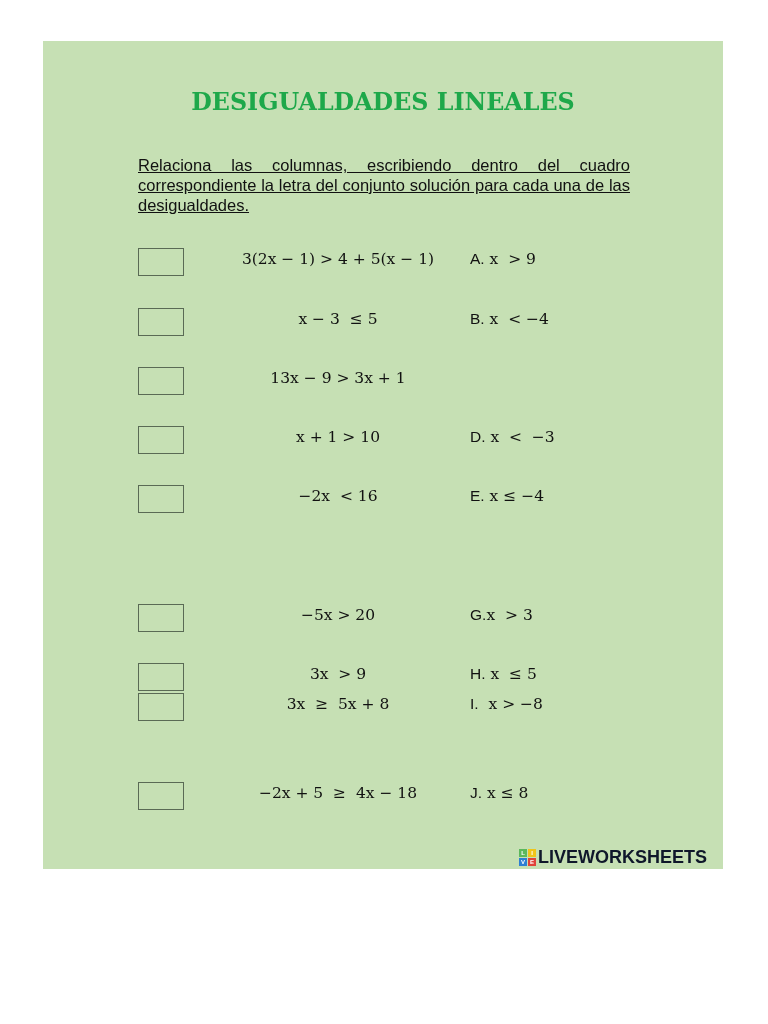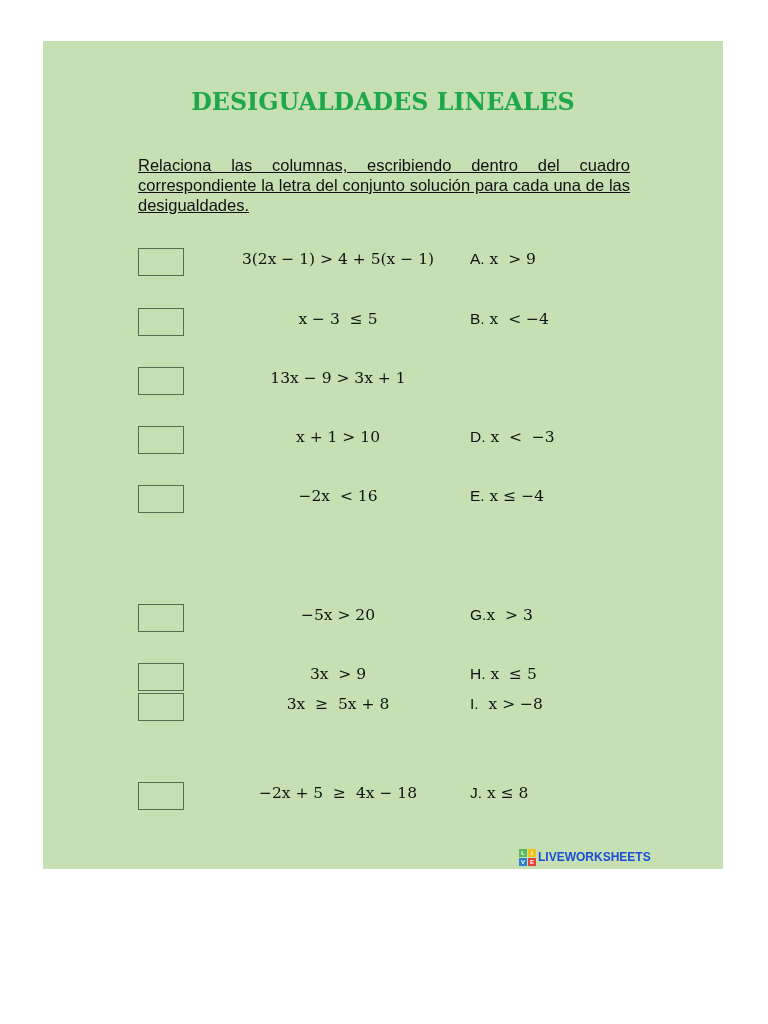--- a/index.html
+++ b/index.html
@@ -110,22 +110,22 @@
       font-weight: bold;
       color: #ffffff;
       display: flex;
       align-items: center;
       justify-content: center;
       line-height: 1;
     }
     .logo-text {
       font-family: "Liberation Sans", sans-serif;
       font-weight: bold;
-      font-size: 12px;
-      color: #1d4ed8;
+      font-size: 18px;
+      color: #0f172a;
       letter-spacing: 0px;
     }
   </style>
 </head>
 <body>
 
 <div class="panel">
   <div class="title">DESIGUALDADES LINEALES</div>
   <div class="instructions">Relaciona las columnas, escribiendo dentro del cuadro correspondiente la letra del conjunto solución para cada una de las desigualdades.</div>
 

